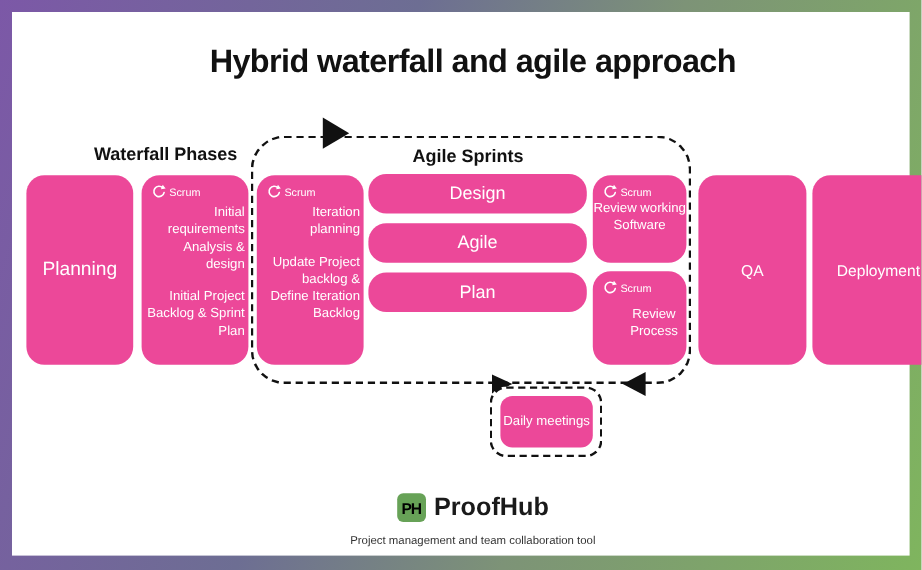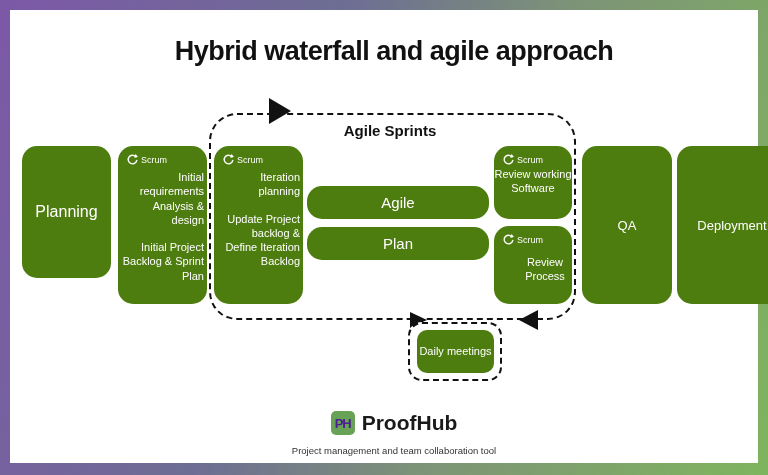--- a/index.html
+++ b/index.html
@@ -69,28 +69,28 @@
   }
   .tri-bottom-left {
     left: 509px; top: 300px;
     border-right: 19px solid #111111;
     border-top: 10px solid transparent;
     border-bottom: 10px solid transparent;
   }
 
   .bluebox {
     position: absolute;
-    background: #4d7c0f;
+    background: #ec4899;
     border-radius: 15px;
     color: #ffffff;
     text-align: center;
   }
   .center-flex { display: flex; align-items: center; justify-content: center; }
 
-  .box-planning   { left: 12px;  top: 136px; width: 89px;  height: 132px; font-size: 16px; }
+  .box-planning   { left: 12px;  top: 136px; width: 89px;  height: 158px; font-size: 16px; }
   .box-reqs       { left: 108px; top: 136px; width: 89px;  height: 158px; }
   .box-iteration  { left: 204px; top: 136px; width: 89px;  height: 158px; }
   .box-qa         { left: 572px; top: 136px; width: 90px;  height: 158px; font-size: 13px; }
   .box-deployment { left: 667px; top: 136px; width: 110px;  height: 158px; font-size: 13px; }
 
   .box-sprint { left: 297px; width: 182px; height: 33px; font-size: 15px; }
   .box-sprint-0 { top: 135px; }
   .box-sprint-1 { top: 176px; }
   .box-sprint-2 { top: 217px; }
   .box-sprint-3 { top: 258px; }
@@ -123,21 +123,21 @@
     left: 0; top: 401px; width: 768px;
     display: flex;
     align-items: center;
     justify-content: center;
     gap: 7px;
   }
   .ph-square {
     width: 24px; height: 24px;
     background: #67a257;
     border-radius: 5px;
-    color: #4c1d95;
+    color: #000000;
     font-size: 13px;
     font-weight: bold;
     display: flex; align-items: center; justify-content: center;
     letter-spacing: -1px;
   }
   .brand-name { font-size: 21px; font-weight: bold; color: #1a1a1a; }
   .tagline {
     position: absolute;
     left: 0; top: 435px; width: 768px;
     text-align: center;
@@ -151,20 +151,21 @@
 <div class="frame">
   <div class="canvas">
 
     <div class="title">Hybrid waterfall and agile approach</div>
 
     <div class="dashed-loop"></div>
     <div class="tri tri-top-right"></div>
     <div class="tri tri-bottom-right"></div>
     <div class="tri tri-bottom-left"></div>
 
+    <div class="section-label label-waterfall">Waterfall Phases</div>
     <div class="section-label label-agile">Agile Sprints</div>
 
     <div class="bluebox box-planning center-flex">
       <span>Planning</span>
     </div>
 
     <div class="bluebox box-reqs">
       <div class="scrum-row">
         <span class="scrum-icon">
           <svg width="13" height="13" viewBox="0 0 16 16">
@@ -189,20 +190,23 @@
           </svg>
         </span>
         <span>Scrum</span>
       </div>
       <div class="small-copy">
         <p>Iteration planning</p>
         <p>Update Project backlog &amp; Define Iteration Backlog</p>
       </div>
     </div>
 
+    <div class="bluebox box-sprint box-sprint-0 center-flex">
+      <span>Design</span>
+    </div>
     <div class="bluebox box-sprint box-sprint-1 center-flex">
       <span>Agile</span>
     </div>
     <div class="bluebox box-sprint box-sprint-2 center-flex">
       <span>Plan</span>
     </div>
 
     <div class="bluebox box-review-sw">
       <div class="scrum-row">
         <span class="scrum-icon">

